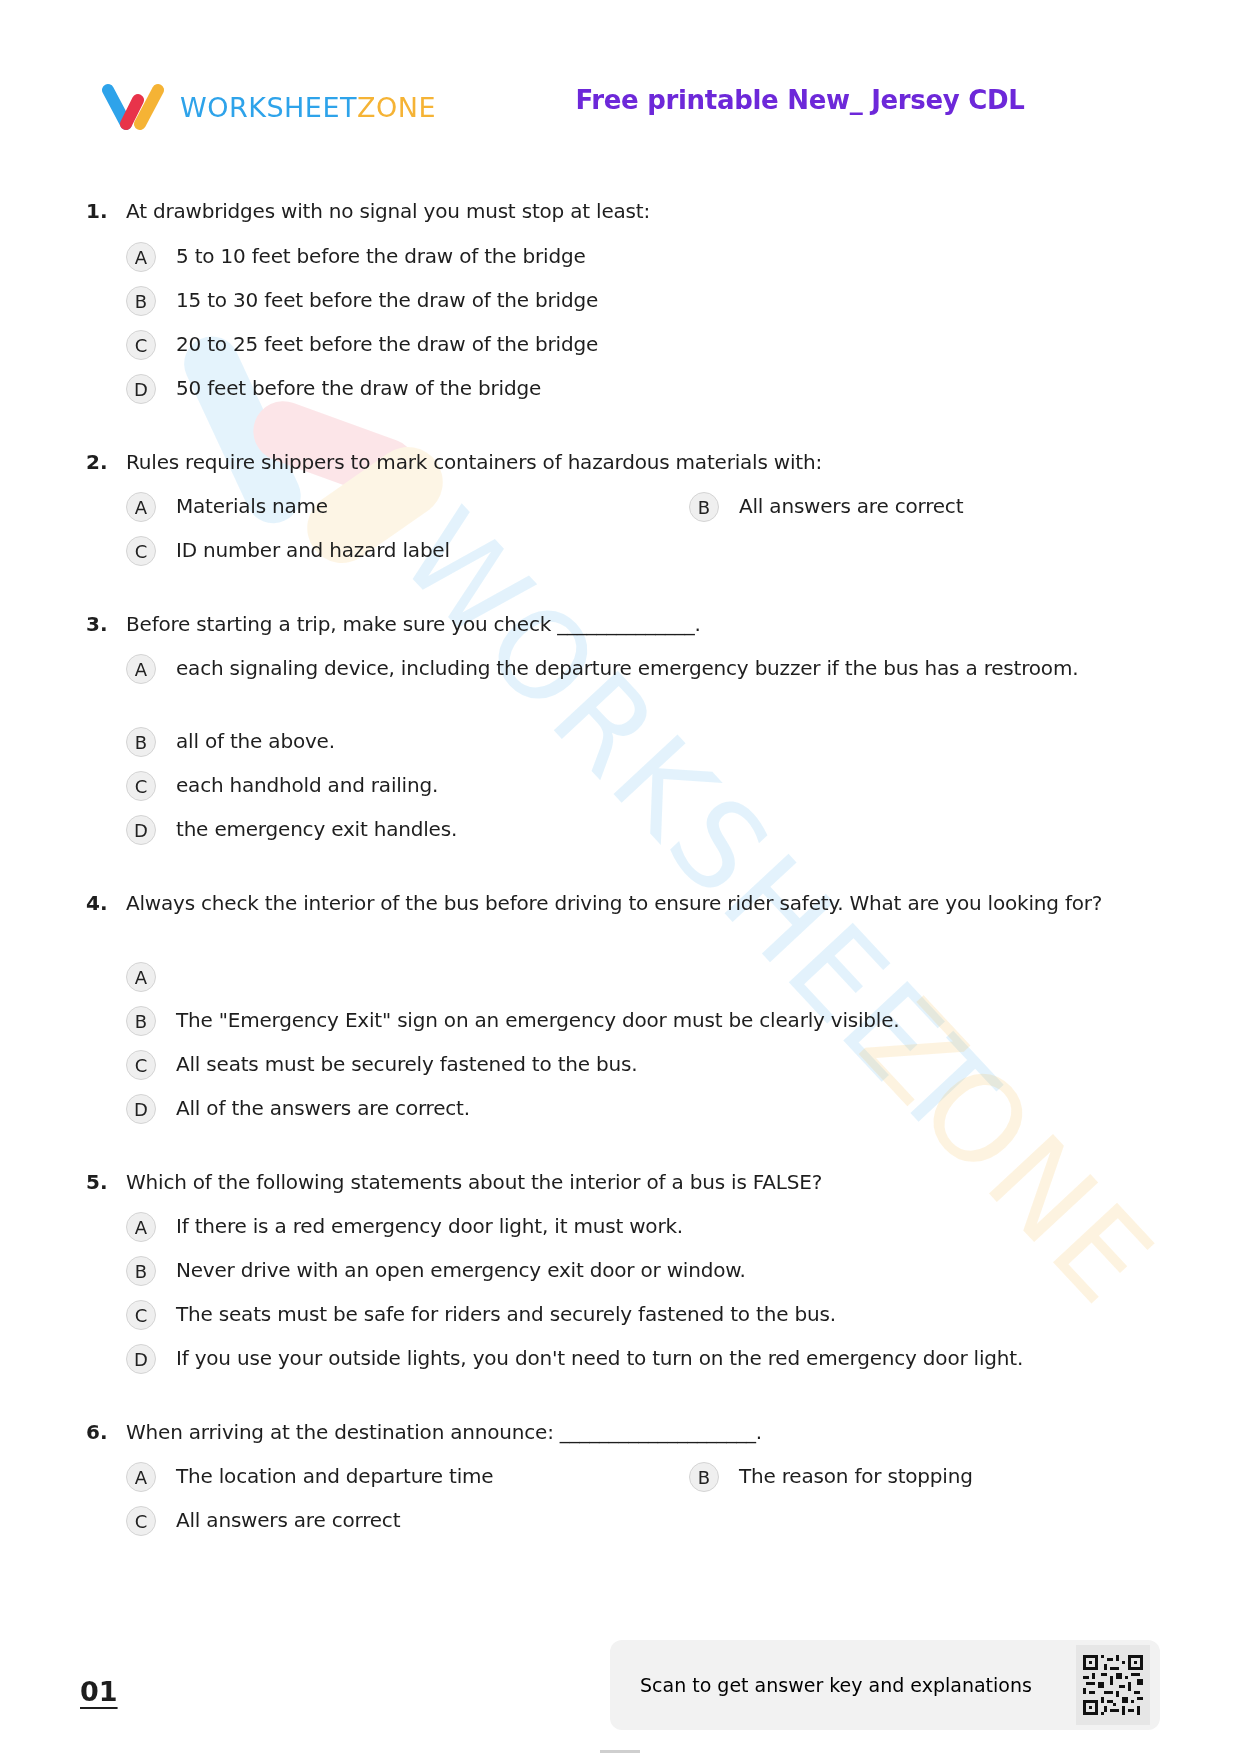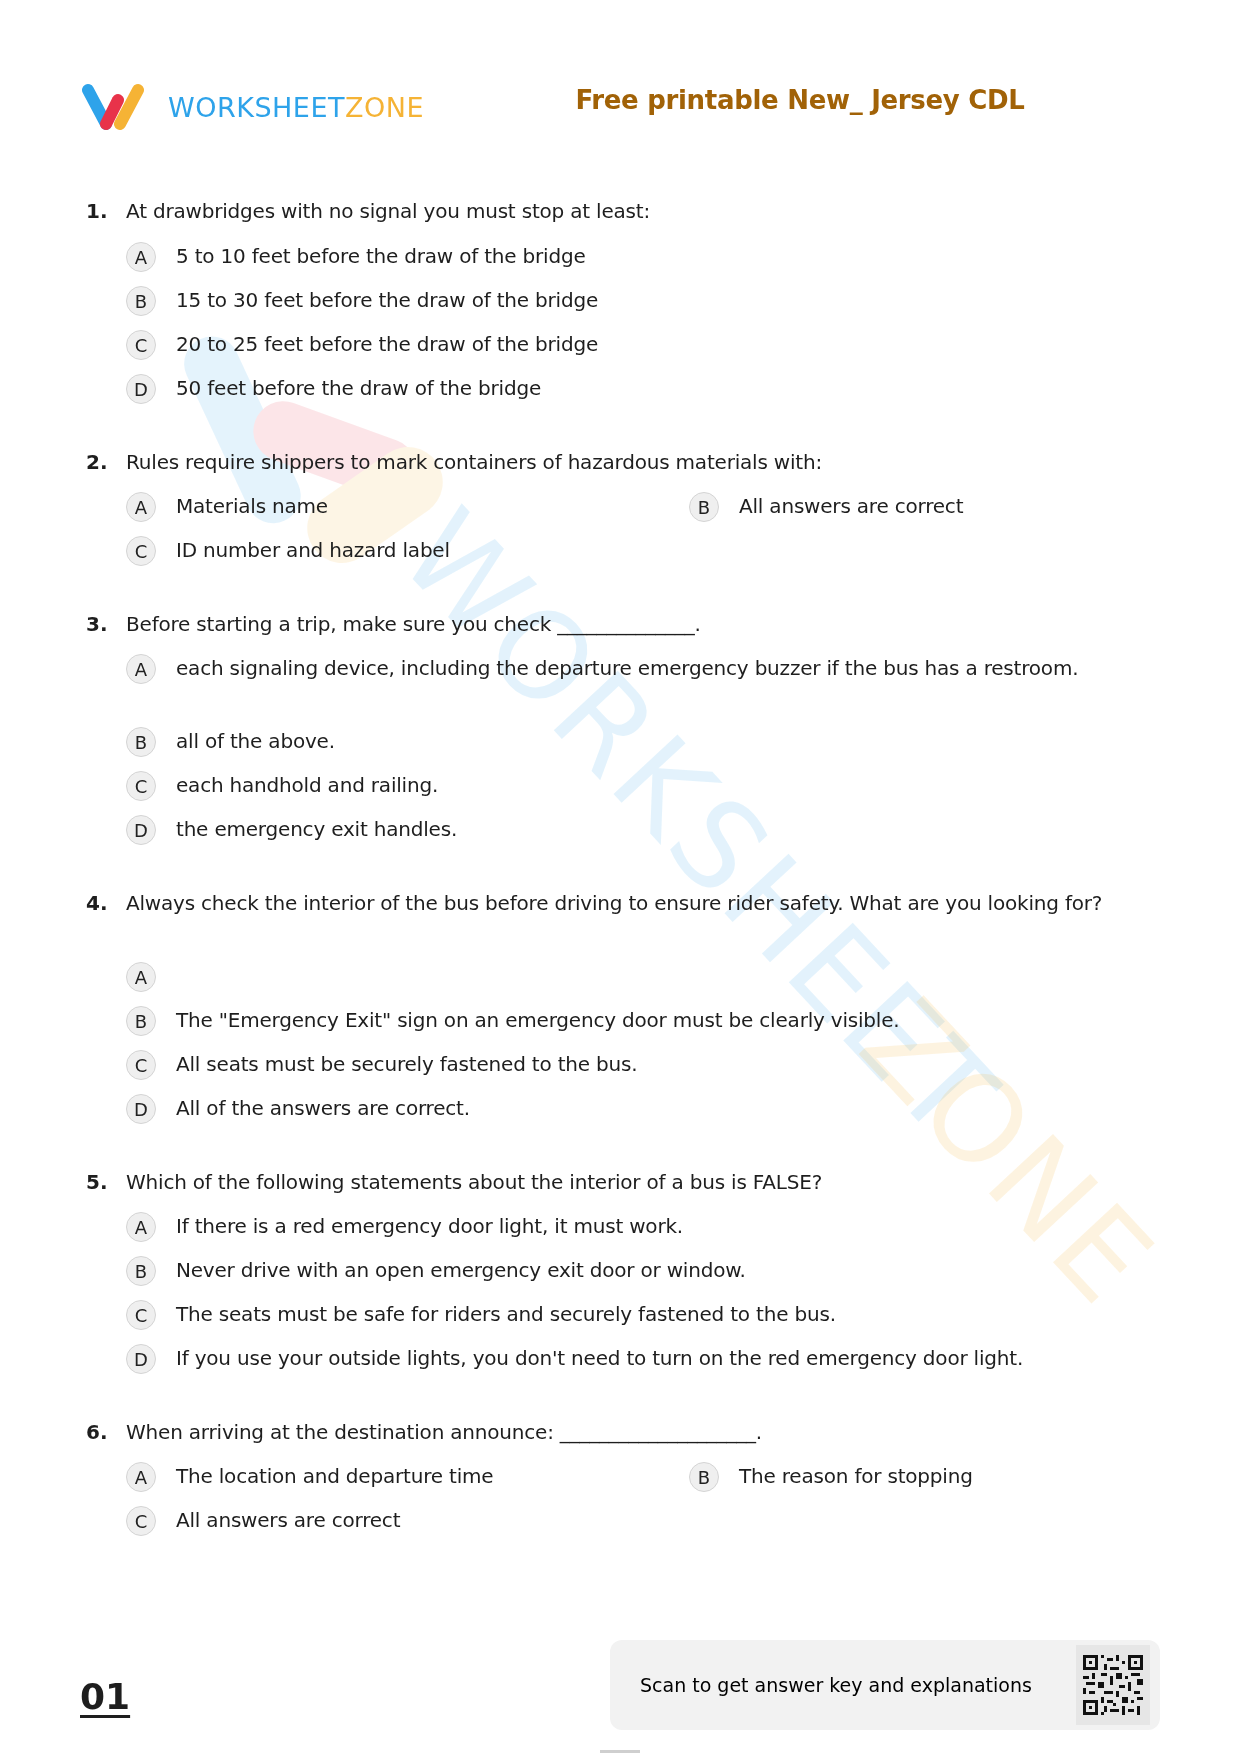--- a/index.html
+++ b/index.html
@@ -1,41 +1,41 @@
 <!DOCTYPE html>
 <html><head>
 <meta charset="utf-8">
 <style>
   html, body { margin: 0; padding: 0; background: #ffffff; }
   body { width: 1239px; height: 1754px; position: relative; overflow: hidden;
          font-family: "Liberation Sans", "DejaVu Sans", sans-serif; color: #1e1e1e; }
   .header { position: absolute; left: 0; top: 0; width: 1239px; height: 170px; }
-  .logo { position: absolute; left: 80px; top: 82px; height: 50px; display: flex; align-items: center; gap: 8px; }
+  .logo { position: absolute; left: 100px; top: 82px; height: 50px; display: flex; align-items: center; }
   .logo-mark { width: 68px; height: 50px; position: relative; }
   .logo-text { margin-left: 12px; font-size: 27px; letter-spacing: 0.5px; font-family: "DejaVu Sans", sans-serif; font-weight: 500; }
   .logo-text .w { color: #2ea3ea; }
   .logo-text .z { color: #f5b335; }
   .title { position: absolute; left: 530px; top: 80px; width: 540px; text-align: center;
-           font-size: 26px; font-weight: bold; line-height: 40px; color: #a16207;
+           font-size: 26px; font-weight: bold; line-height: 40px; color: #6d28d9;
            font-family: "DejaVu Sans", sans-serif; letter-spacing: -0.3px; }
 
   .watermark { position: absolute; left: 0; top: 0; width: 1239px; height: 1754px; pointer-events: none; z-index: 0; }
 
   .questions { position: absolute; left: 0; top: 0; width: 1239px; z-index: 1; }
   .q { position: absolute; left: 86px; width: 1080px; }
   .q-head { display: flex; font-size: 21px; line-height: 29px; }
   .q-num { width: 40px; flex: none; font-weight: bold; font-family: "DejaVu Sans", sans-serif; font-size: 20px; }
   .q-text { flex: 1; font-family: "DejaVu Sans", sans-serif; font-size: 20px; letter-spacing: -0.2px; }
   .opt { position: absolute; display: flex; align-items: flex-start; }
   .badge { width: 30px; height: 30px; border-radius: 50%; background: #efefef; border: 1px solid #d4d4d4;
            display: flex; align-items: center; justify-content: center; font-size: 18px; color: #222;
            flex: none; box-sizing: border-box; font-family: "DejaVu Sans", sans-serif; }
   .opt-text { margin-left: 20px; font-size: 20px; line-height: 29px; font-family: "DejaVu Sans", sans-serif; letter-spacing: -0.2px; }
 
-  .footer-num { position: absolute; left: 80px; top: 1676px; font-size: 36px; font-weight: bold;
+  .footer-num { position: absolute; left: 80px; top: 1676px; font-size: 27px; font-weight: bold;
                 text-decoration: underline; text-underline-offset: 6px; font-family: "DejaVu Sans", sans-serif; }
   .scan-box { position: absolute; left: 610px; top: 1640px; width: 550px; height: 90px; background: #f2f2f2;
               border-radius: 12px; display: flex; align-items: center; }
   .scan-text { margin-left: 30px; font-size: 19px; color: #000000; font-family: "DejaVu Sans", sans-serif; flex: 1; }
   .qr { width: 74px; height: 80px; margin-right: 10px; background: #e6e6e6; display: flex; align-items: center; justify-content: center; }
   .bottom-line { position: absolute; left: 600px; top: 1750px; width: 40px; height: 3px; background: #cfcfcf; }
 </style>
 </head>
 <body>
 

